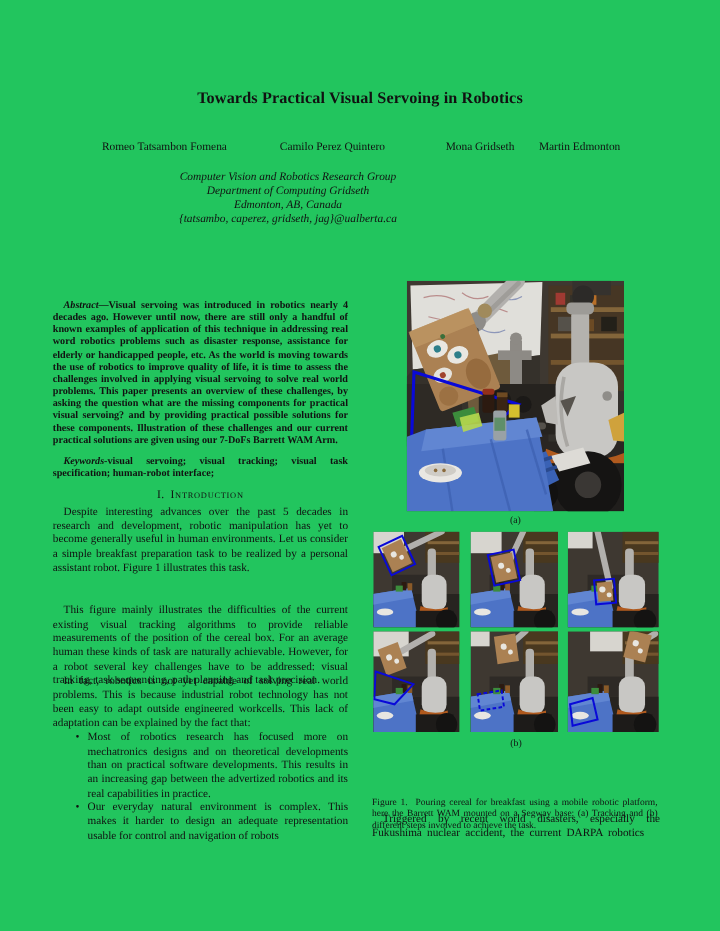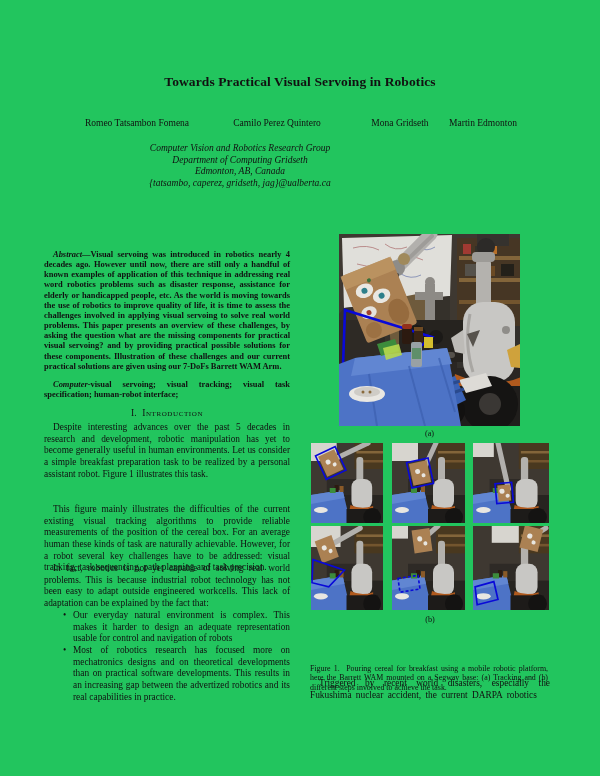--- a/index.html
+++ b/index.html
@@ -49,32 +49,32 @@
 
   <div class="abs affil">
     <div>Computer Vision and Robotics Research Group</div>
     <div>Department of Computing Gridseth</div>
     <div>Edmonton, AB, Canada</div>
     <div>{tatsambo, caperez, gridseth, jag}@ualberta.ca</div>
   </div>
 
   <div class="abs colL abstract"><span class="abslabel">Abstract</span><span>—Visual servoing was introduced in robotics nearly 4 decades ago. However until now, there are still only a handful of known examples of application of this technique in addressing real word robotics problems such as disaster response, assistance for elderly or handicapped people, etc. As the world is moving towards the use of robotics to improve quality of life, it is time to assess the challenges involved in applying visual servoing to solve real world problems. This paper presents an overview of these challenges, by asking the question what are the missing components for practical visual servoing? and by providing practical possible solutions for these components. Illustration of these challenges and our current practical solutions are given using our 7-DoFs Barrett WAM Arm.</span></div>
 
-  <div class="abs colL keywords"><span class="kwlabel">Computer</span><span>-visual servoing; visual tracking; visual task specification; human-robot interface;</span></div>
+  <div class="abs colL keywords"><span class="kwlabel">Keywords</span><span>-visual servoing; visual tracking; visual task specification; human-robot interface;</span></div>
 
   <div class="abs colL sechead"><span>I.</span>&nbsp;&nbsp;<span class="sc">Introduction</span></div>
 
   <div class="abs colL body p1">Despite interesting advances over the past 5 decades in research and development, robotic manipulation has yet to become generally useful in human environments. Let us consider a simple breakfast preparation task to be realized by a personal assistant robot. Figure 1 illustrates this task.</div>
   <div class="abs colL body p2">This figure mainly illustrates the difficulties of the current existing visual tracking algorithms to provide reliable measurements of the position of the cereal box. For an average human these kinds of task are naturally achievable. However, for a robot several key challenges have to be addressed: visual tracking, task sequencing, path planning and task precision.</div>
   <div class="abs colL body p3">In fact, robotics is not yet capable of solving real world problems. This is because industrial robot technology has not been easy to adapt outside engineered workcells. This lack of adaptation can be explained by the fact that:</div>
 
   <div class="abs colL bullets">
     <ul>
+      <li>Most of robotics research has focused more on mechatronics designs and on theoretical developments than on practical software developments. This results in an increasing gap between the advertized robotics and its real capabilities in practice.</li>
       <li>Our everyday natural environment is complex. This makes it harder to design an adequate representation usable for control and navigation of robots</li>
-      <li>Most of robotics research has focused more on mechatronics designs and on theoretical developments than on practical software developments. This results in an increasing gap between the advertized robotics and its real capabilities in practice.</li>
     </ul>
   </div>
 
   <div class="abs figphoto">
       <svg viewBox="0 0 181 192" width="181" height="192" xmlns="http://www.w3.org/2000/svg">
 <rect width="181" height="192" fill="#3e3831"></rect>
 <rect y="118" width="181" height="74" fill="#2a2623"></rect>
 <polygon points="3,4 113,1 111,62 5,74" fill="#e0dfda"></polygon>
 <path d="M14,14 q14,-4 26,2 M46,10 q10,8 22,3 M18,30 q20,6 34,-2 M60,26 q12,-6 24,0" stroke="#b07878" stroke-width="1" fill="none" opacity="0.8"></path>
 <path d="M24,44 q16,4 30,-3 M62,40 q10,6 20,1 M80,14 q8,4 16,-1" stroke="#7884b0" stroke-width="1" fill="none" opacity="0.8"></path>

